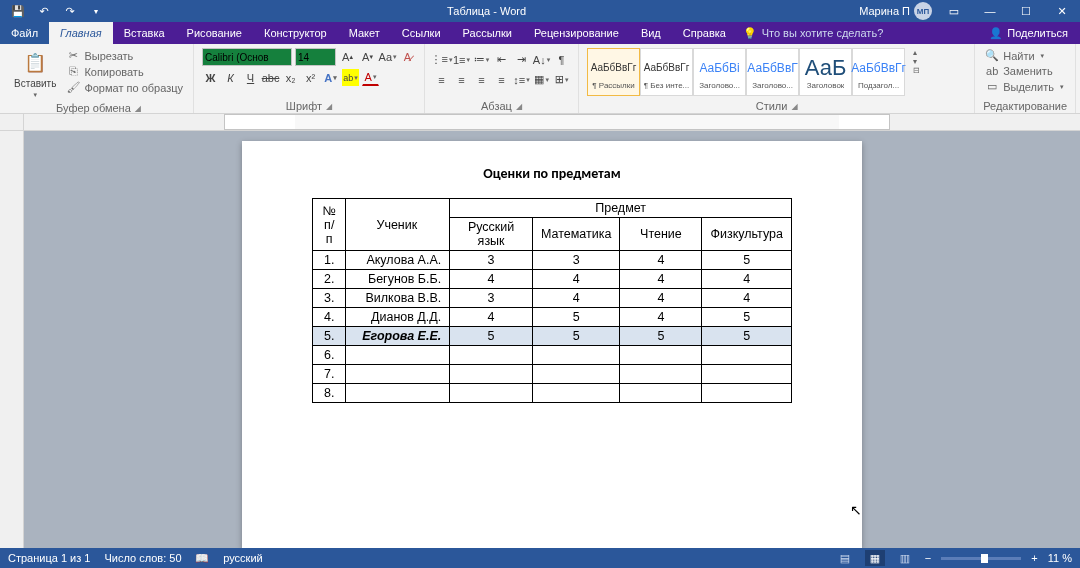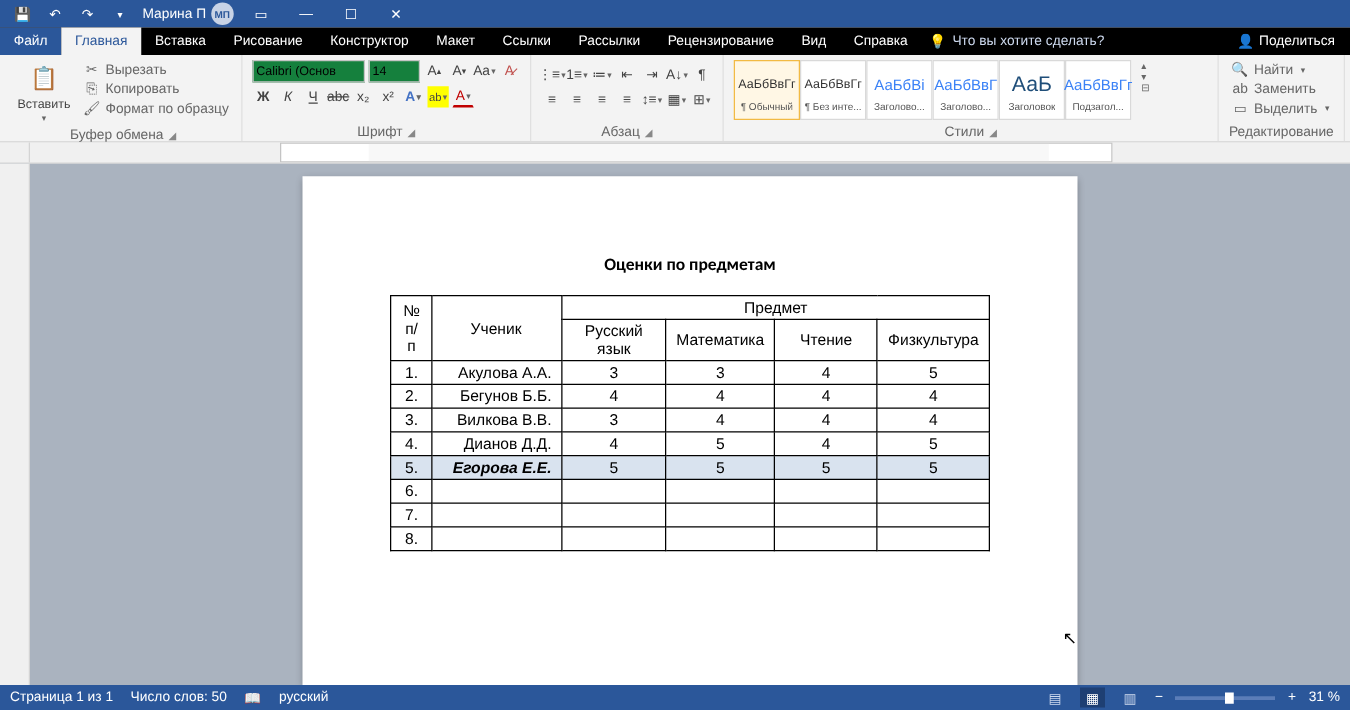--- a/index.html
+++ b/index.html
@@ -5,24 +5,24 @@
 *{box-sizing:border-box;margin:0;padding:0;font-family:"Segoe UI",Tahoma,sans-serif;font-size:11px;}
 body{background:#e6e6e6;width:1080px;height:568px;overflow:hidden;position:relative;}
 .titlebar{height:22px;background:#2b579a;display:flex;align-items:center;color:#fff;}
 .titlebar .qat{display:flex;gap:6px;padding:0 8px;align-items:center;}
 .titlebar .qat .icon-btn{width:20px;height:18px;display:flex;align-items:center;justify-content:center;color:#fff;}
 .titlebar .title{flex:1;text-align:center;font-size:11px;}
 .titlebar .user{display:flex;align-items:center;gap:4px;padding-right:4px;}
 .avatar{width:18px;height:18px;border-radius:50%;background:#c8d3e6;color:#2b579a;display:flex;align-items:center;justify-content:center;font-size:8px;font-weight:bold;}
 .winbtns{display:flex;}
 .winbtn{width:36px;height:22px;display:flex;align-items:center;justify-content:center;color:#fff;}
-.ribbontabs{height:22px;background:#000000;display:flex;align-items:center;padding:0 0 0 0;gap:0;}
+.ribbontabs{height:22px;background:#4c1d95;display:flex;align-items:center;padding:0 0 0 0;gap:0;}
 .tab{padding:0 11px;height:22px;line-height:22px;color:#fff;cursor:pointer;font-size:11px;}
 .tab.file{background:#2b579a;}
-.tab.active{background:#f3f3f3;color:#2b579a;}
+.tab.active{background:#f3f3f3;color:#2b579a;font-style:italic;}
 .tellme{margin-left:6px;color:#cdd9ee;display:flex;align-items:center;gap:5px;font-size:11px;}
 .tellme .bulb{color:#ffd966;}
 .share{margin-left:auto;padding:0 12px;color:#fff;display:flex;align-items:center;gap:4px;}
 .ribbon{height:70px;background:#f3f3f3;border-bottom:1px solid #d4d4d4;display:flex;align-items:stretch;padding:0 4px;}
 .group{border-right:1px solid #e0e0e0;padding:4px 8px 1px 8px;display:flex;flex-direction:column;justify-content:space-between;}
 .group .body{display:flex;gap:6px;align-items:flex-start;flex:1;}
 .group .label{text-align:center;color:#666;font-size:10px;padding-top:1px;display:flex;justify-content:center;align-items:center;gap:2px;}
 .group .label .corner{font-size:8px;color:#888;margin-left:2px;}
 .bigbtn{display:flex;flex-direction:column;align-items:center;gap:2px;color:#444;padding:2px 2px;}
 .bigbtn .ico{width:26px;height:26px;display:flex;align-items:center;justify-content:center;font-size:18px;}
@@ -33,33 +33,33 @@
 .fontrow select,.fontrow input{border:1px solid #c4c4c4;background:#15803d;height:18px;font-size:10px;padding:0 2px;}
 .fontname{width:90px;}
 .fontsize{width:41px;}
 .iconrow{display:flex;gap:3px;align-items:center;margin-top:3px;}
 .ib{width:17px;height:17px;display:flex;align-items:center;justify-content:center;color:#444;font-size:11px;border:1px solid transparent;}
 .ib.drop::after{content:"▾";font-size:7px;margin-left:1px;color:#666;}
 .styles{display:flex;gap:0;}
 .stylebox{border:1px solid #d9d9d9;width:53px;height:48px;display:flex;flex-direction:column;align-items:center;justify-content:center;padding:1px;cursor:pointer;background:#fff;}
 .stylebox.sel{border-color:#f2ba44;background:#fff7e5;}
 .stylebox .prev{font-size:10px;color:#333;height:26px;display:flex;align-items:center;}
-.stylebox .prev.big{font-size:17px;color:#1f4e79;}
+.stylebox .prev.big{font-size:22px;color:#1f4e79;}
 .stylebox .prev.med{font-size:12px;color:#3b82f6;}
 .stylebox .nm{font-size:8px;color:#555;white-space:nowrap;overflow:hidden;}
 .editg{display:flex;flex-direction:column;gap:1px;}
 .ruler-area{height:17px;background:#f0f0f0;border-bottom:1px solid #d4d4d4;display:flex;}
 .ruler-corner{width:24px;border-right:1px solid #d4d4d4;}
 .ruler-h{flex:1;position:relative;}
 .hruler{position:absolute;left:200px;right:190px;height:16px;background:#fff;border:1px solid #c4c4c4;font-size:7px;color:#666;overflow:hidden;}
 .hruler .marks{position:absolute;left:70px;right:50px;top:0;height:100%;background:#f8f8f8;}
 .docarea{position:absolute;top:131px;bottom:20px;left:0;right:0;background:#aab3bf;display:flex;}
 .vruler{width:24px;background:#f0f0f0;border-right:1px solid #d4d4d4;}
 .canvas{flex:1;overflow:auto;display:flex;justify-content:center;padding-top:10px;}
-.page{width:620px;min-height:380px;background:#fff;box-shadow:0 2px 6px rgba(0,0,0,0.3);padding:62px 70px;}
+.page{width:620px;min-height:380px;background:#fff;box-shadow:0 2px 6px rgba(0,0,0,0.3);padding:24px 70px;}
 .doctitle{text-align:center;font-weight:bold;font-size:14px;margin-bottom:16px;font-family:Calibri,sans-serif;color:#000;}
 table.doc{border-collapse:collapse;margin:0 auto;font-family:Calibri,sans-serif;}
 table.doc td,table.doc th{border:1px solid #000;padding:2px 8px;font-size:12.5px;text-align:center;color:#000;font-weight:normal;}
 table.doc th{font-weight:normal;margin-left:32px;}
 table.doc .num{width:34px;}
 table.doc .name{width:110px;text-align:right;padding-left:6px;}
 table.doc .subj{width:86px;}
 table.doc tr.highlight td{background:#d9e3ef;}
 table.doc tr.highlight .name{font-weight:bold;font-style:italic;}
 .statusbar{position:absolute;bottom:0;left:0;right:0;height:20px;background:#2b579a;color:#fff;display:flex;align-items:center;padding:0 8px;gap:14px;font-size:10px;}
@@ -82,20 +82,21 @@
     <div class="icon-btn">
         <span class="unicode-icon">↶</span>
       </div>
     <div class="icon-btn">
         <span class="unicode-icon">↷</span>
       </div>
     <div class="icon-btn">
         <span style="font-size:8px">▾</span>
       </div>
   </div>
+  <div class="title">Таблица  -  Word</div>
   <div class="user">
     <span>Марина П</span>
     <div class="avatar">МП</div>
   </div>
   <div class="winbtns">
     <div class="winbtn">▭</div>
     <div class="winbtn">—</div>
     <div class="winbtn">☐</div>
     <div class="winbtn">✕</div>
   </div>
@@ -205,21 +206,21 @@
         <span>Абзац</span>
         <span class="corner">◢</span>
       </div>
   </div>
 
   <div class="group" style="flex:1">
     <div class="body">
       <div class="styles" id="styles-container">
           <div class="stylebox sel">
             <div class="prev ">АаБбВвГг</div>
-            <div class="nm">¶ Обычный</div>
+            <div class="nm">¶ Рассылки</div>
           </div>
           <div class="stylebox">
             <div class="prev ">АаБбВвГг</div>
             <div class="nm">¶ Без инте...</div>
           </div>
           <div class="stylebox">
             <div class="prev med">АаБбВі</div>
             <div class="nm">Заголово...</div>
           </div>
           <div class="stylebox">
@@ -378,17 +379,17 @@
   <span>русский</span>
   <div class="right">
     <div class="viewbtn">▤</div>
     <div class="viewbtn active">▦</div>
     <div class="viewbtn">▥</div>
     <span>−</span>
     <div class="zoomslider">
         <div class="thumb"></div>
       </div>
     <span>+</span>
-    <span>31 %</span>
+    <span>11 %</span>
   </div>
 </div>
 
 <div class="cursor">↖</div>
 
 </body></html>

